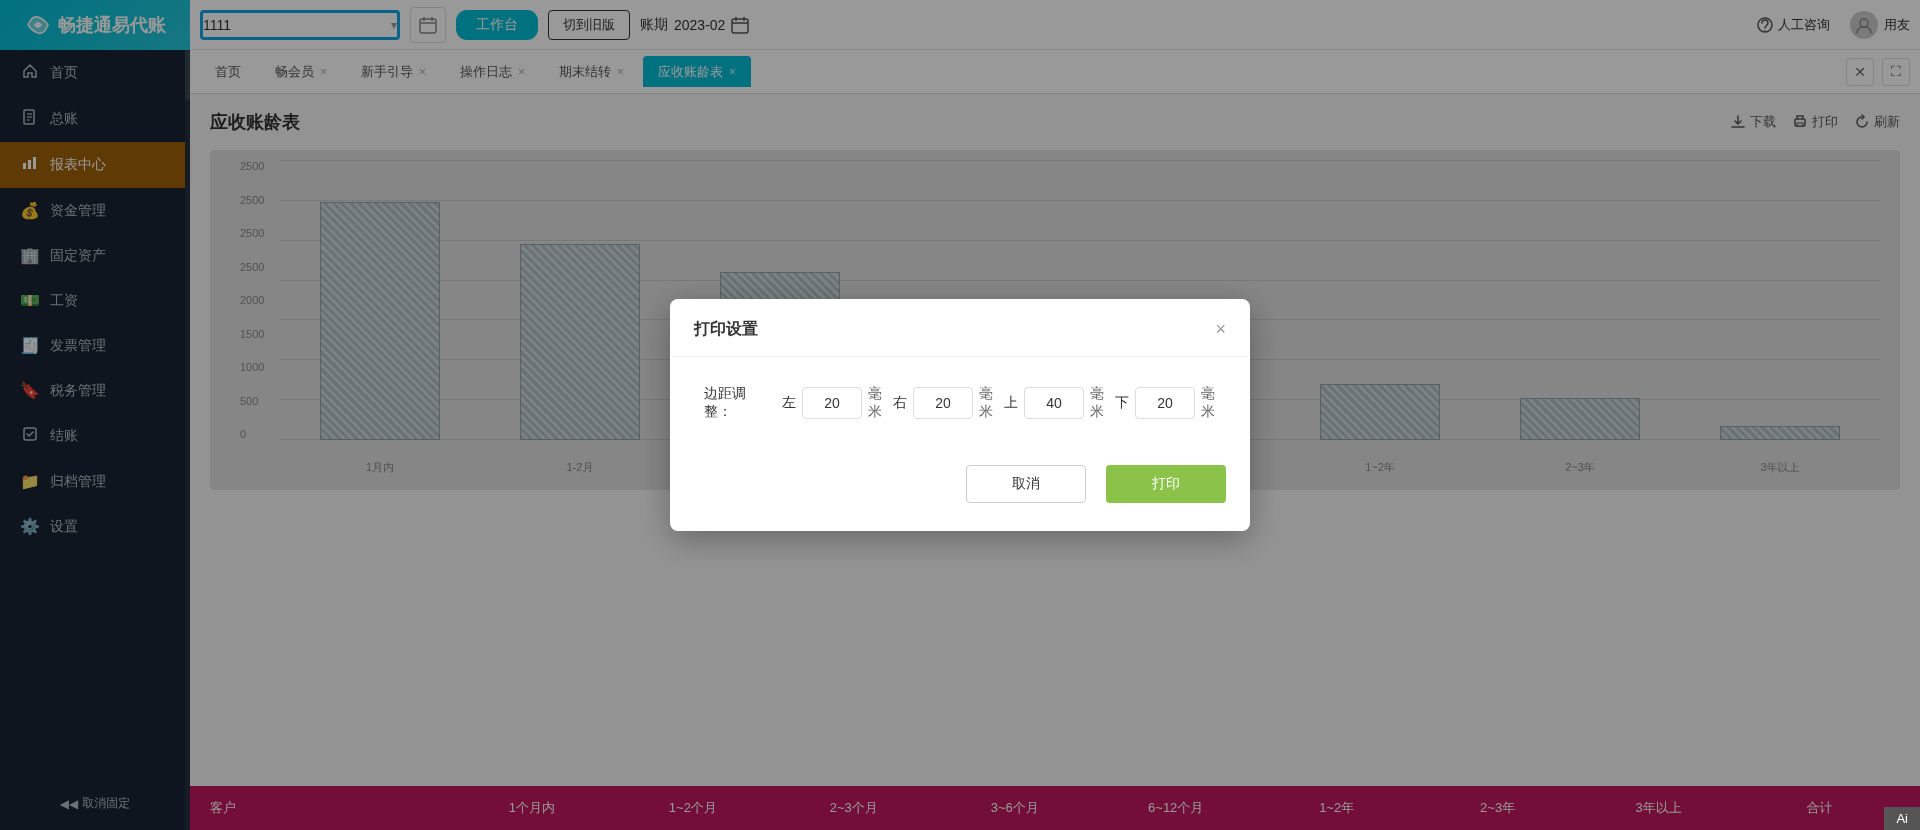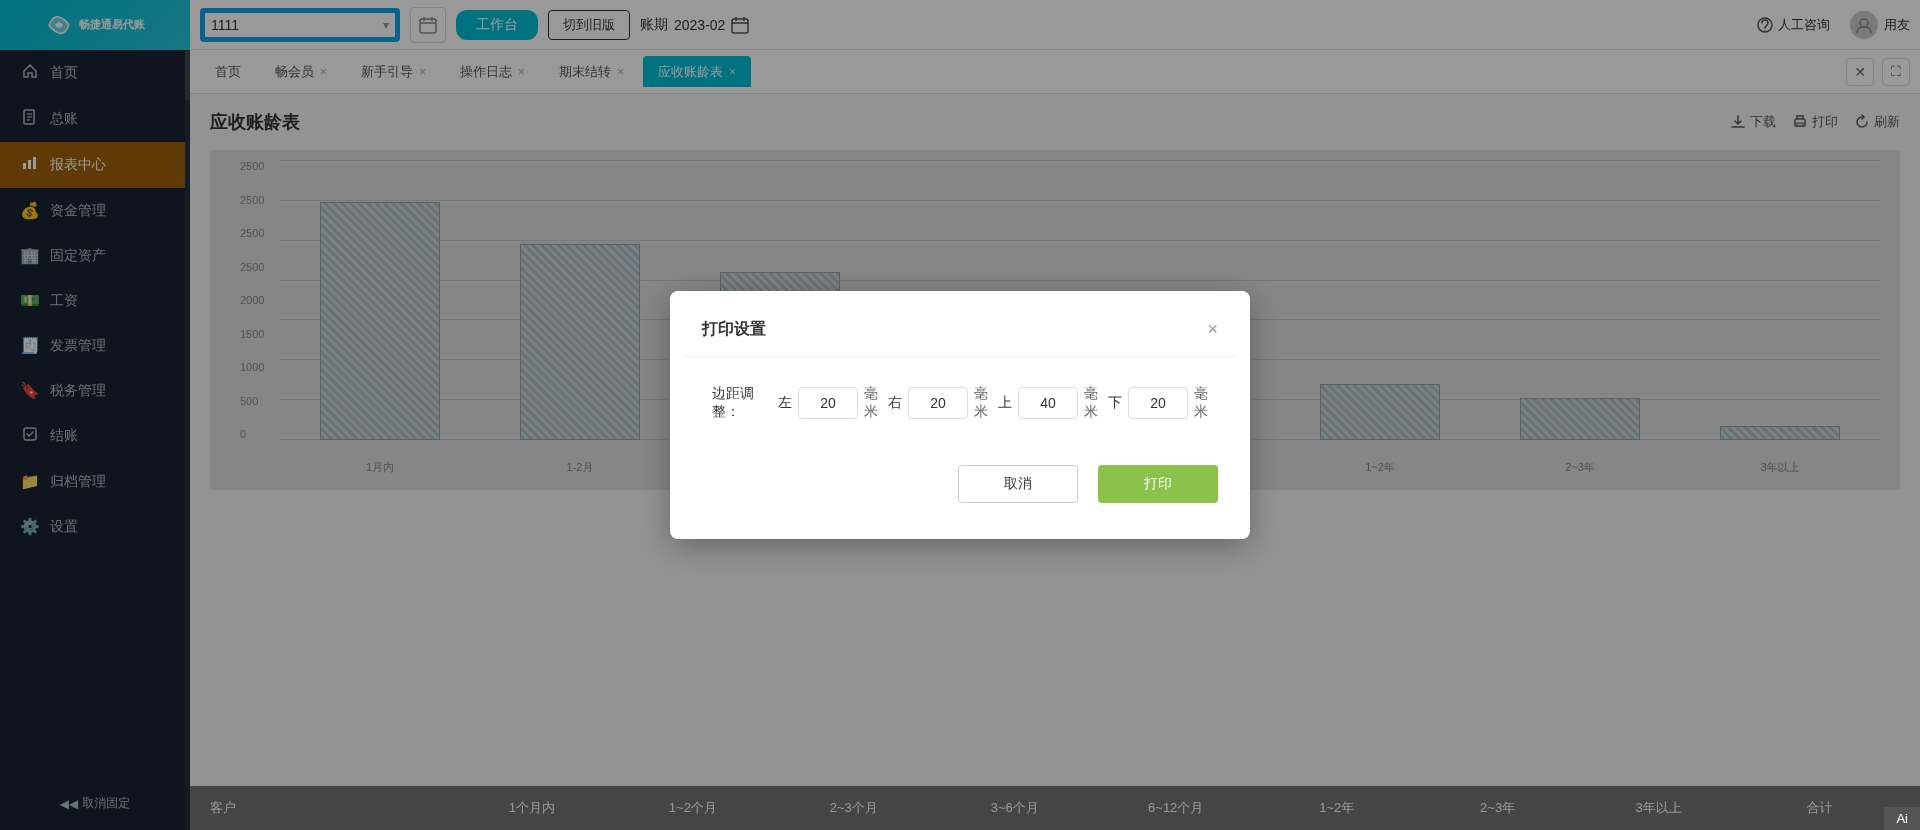--- a/index.html
+++ b/index.html
@@ -16,36 +16,36 @@
       gap: 10px;
     }
     .logo-area {
       width: 190px;
       background: linear-gradient(135deg, #00bcd4, #26c6da);
       height: 50px;
       display: flex;
       align-items: center;
       justify-content: center;
       color: #fff;
-      font-size: 11px;
+      font-size: 18px;
       font-weight: bold;
       flex-shrink: 0;
       margin-left: -10px;
     }
     .logo-icon {
       width: 28px;
       height: 28px;
       margin-right: 6px;
     }
     .company-selector {
       display: flex;
       align-items: center;
-      border: 5px solid #0ea5e9;
+      border: 3px solid #0ea5e9;
       border-radius: 4px;
-      padding: 4px 6px;
+      padding: 4px 0;
       min-width: 200px;
       cursor: pointer;
       background: #fff;
     }
     .company-name { color: #333; font-size: 14px; flex: 1; }
     .chevron-down { color: #999; font-size: 12px; }
     .calendar-icon-btn {
       width: 36px; height: 36px;
       border: 1px solid #ddd; border-radius: 4px;
       display: flex; align-items: center; justify-content: center;
@@ -239,21 +239,21 @@
     }
     .grid-line {
       width: 100%; height: 1px; background: rgba(150,150,150,0.3);
     }
 
     
     .table-bar {
       position: absolute;
       bottom: 0; left: 0; right: 0;
       height: 44px;
-      background: #737373;
+      background: #be185d;
       display: flex; align-items: center;
       padding: 0 20px;
       gap: 0;
     }
     .table-bar-cell {
       flex: 1; text-align: center; color: #fff; font-size: 13px;
       white-space: nowrap; overflow: hidden;
     }
     .table-bar-cell.client { flex: 1.5; text-align: left; }
 
@@ -265,21 +265,21 @@
       z-index: 100;
       display: flex; align-items: center; justify-content: center;
     }
 
     
     .dialog {
       background: #fff;
       border-radius: 8px;
       box-shadow: 0 8px 32px rgba(0,0,0,0.3);
       width: 580px;
-      padding: 12px;
+      padding: 4px;
       overflow: hidden;
     }
     .dialog-header {
       display: flex; align-items: center; justify-content: space-between;
       padding: 16px 20px;
       border-bottom: 1px solid #f0f0f0;
     }
     .dialog-title { font-size: 16px; color: #333; font-weight: bold; }
     .dialog-close { cursor: pointer; color: #999; font-size: 18px; }
     .dialog-body { padding: 28px 30px; }

